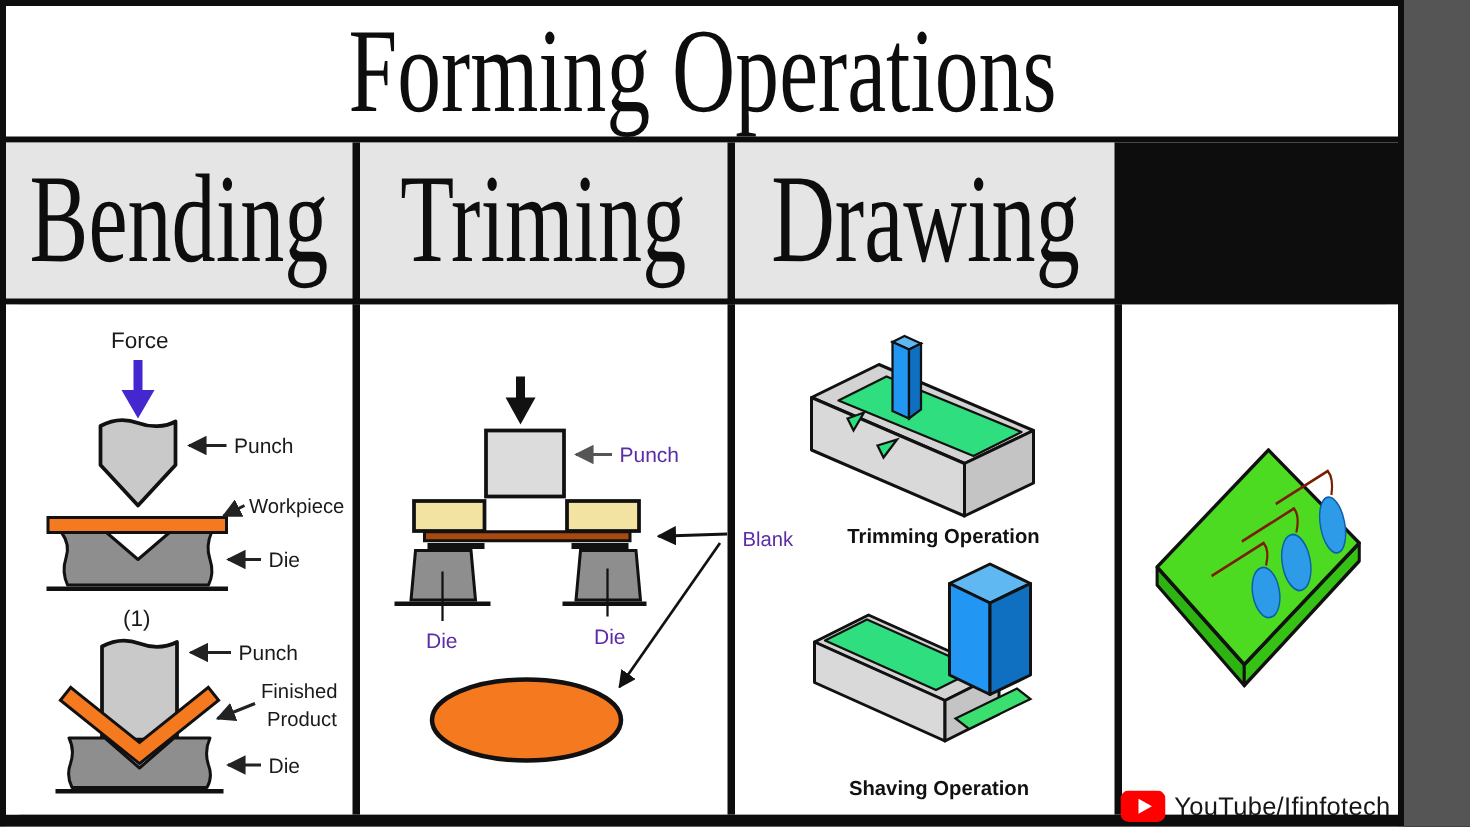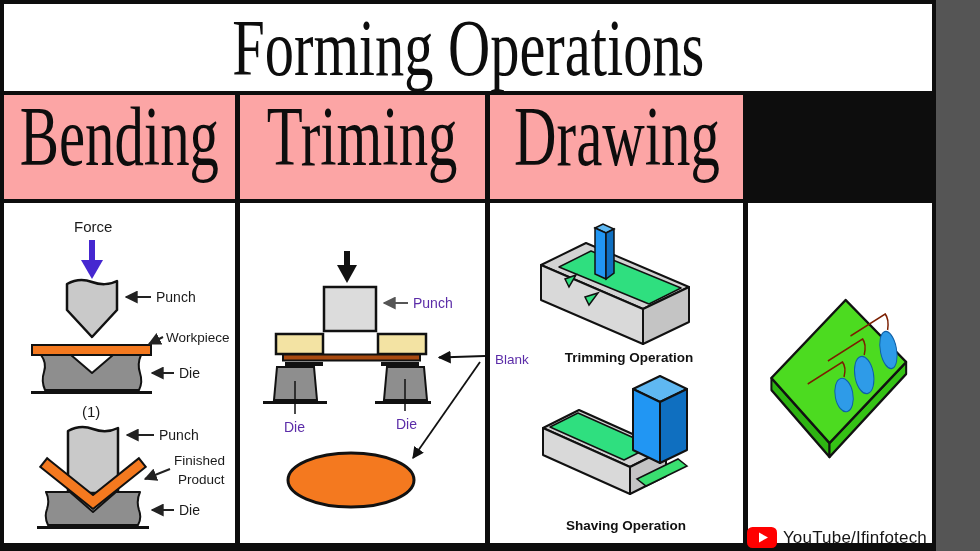--- a/index.html
+++ b/index.html
@@ -27,22 +27,22 @@
   }
   .header-row{
     height:104px;
     border-bottom:4px solid #0d0d0d;
     display:grid;
     grid-template-columns:231px 245px 253px 1fr;
     gap:5px;
     background:#0d0d0d;
   }
   .header-cell{
-    background:#fca5a5;
-    display:flex;align-items:flex-start;justify-content:center;
+    background:#e5e5e5;
+    display:flex;align-items:center;justify-content:center;
     overflow:hidden;
   }
   .header-text{
     font-family:"Liberation Serif",serif;
     font-size:84px;line-height:1;color:#0d0d0d;
     transform:scaleX(.70);
     white-space:nowrap;
   }
   .content-row{
     height:340px;

